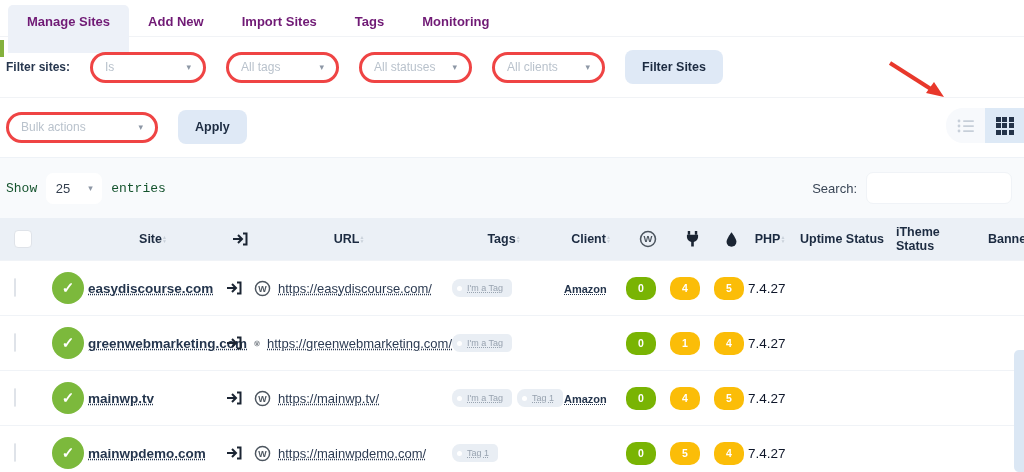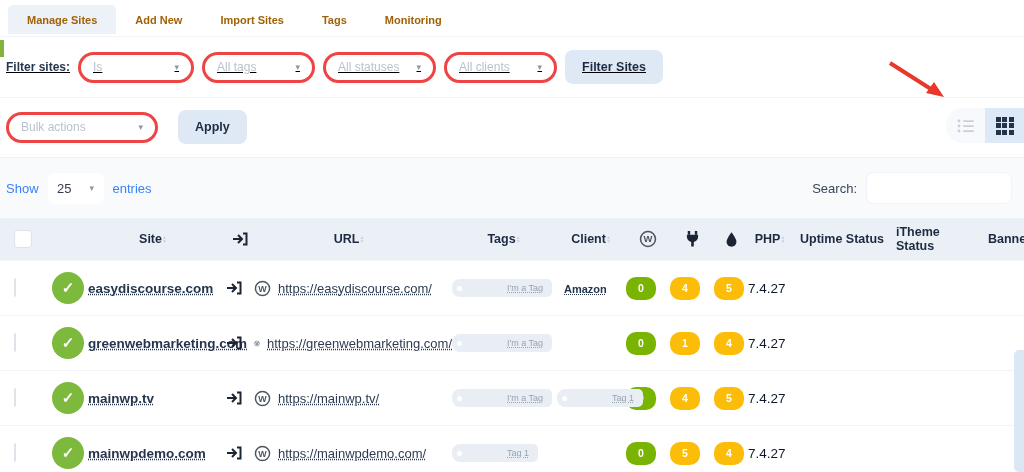--- a/index.html
+++ b/index.html
@@ -1,26 +1,26 @@
 <!DOCTYPE html>
 <html><head>
 <meta charset="utf-8">
 <style>
   * { margin:0; padding:0; box-sizing:border-box; }
   body { font-family:"Liberation Sans", sans-serif; background:#fff; }
   .page { position:relative; width:1024px; height:472px; overflow:hidden; background:#fff; }
 
   
   .tabbar { display:flex; align-items:flex-start; padding:5px 0 0 8px; height:36px; }
-  .tab { padding:9px 19px 8px; font-size:11px; font-weight:bold; color:#a16207; cursor:pointer; border-radius:5px 5px 0 0; }
+  .tab { padding:9px 19px 24px; font-size:13px; font-weight:bold; color:#701a75; cursor:pointer; border-radius:5px 5px 0 0; }
   .tab.active { background:#edf1f8; }
   .divider { border:none; border-top:1px solid #f1f3f6; height:0; }
 
   
-  .filter-row { position:relative; display:flex; align-items:center; gap:8px; padding:13px 8px 13px 6px;text-decoration:underline; }
+  .filter-row { position:relative; display:flex; align-items:center; gap:20px; padding:13px 8px 13px 6px; }
   .green-bar { position:absolute; left:0; top:3px; width:4px; height:17px; background:#84b13d; }
   .filter-label { font-size:12px; font-weight:bold; color:#26364e; white-space:nowrap; }
   .select-pill { display:flex; align-items:center; justify-content:space-between; height:31px; background:#fff;
                  border:3px solid #ef4444; border-radius:16px; padding:0 12px; font-size:12px; color:#b9c2cc; cursor:pointer; }
   .caret { font-size:9px; color:#8d97a5; margin-left:8px; }
   .btn { background:#dfe9f6; color:#1c2b41; font-size:12.5px; font-weight:bold; border:none;
          padding:10px 17px; border-radius:8px; cursor:pointer; white-space:nowrap;text-align:center; }
 
   
   .bulk-row { position:relative; display:flex; align-items:center; gap:20px; padding:12px 8px 13px 6px; }
@@ -28,21 +28,21 @@
   .toggle-btn { width:39px; height:35px; display:flex; align-items:center; justify-content:center; cursor:pointer; }
   .toggle-btn.list { background:#f7f9fc; border-radius:17px 0 0 17px; }
   .toggle-btn.grid { background:#dde9f6; }
   .grid-icon { display:grid; grid-template-columns:repeat(3,5px); grid-template-rows:repeat(3,5px); gap:1.5px; }
   .grid-icon i { background:#233349; }
   .red-arrow { position:absolute; right:58px; top:-55px; pointer-events:none; }
 
   
   .content { background:#f8fafc; border-top:1px solid #eef2f7; height:332px; }
   .entries-row { display:flex; align-items:center; padding:14px 12px 14px 6px; }
-  .entries-row .txt { font-size:13px; color:#3b82f6; }
+  .entries-row .txt { font-size:13px; color:#14532d;font-family:Liberation Mono, monospace; }
   .pagesize { display:flex; align-items:center; justify-content:center; gap:10px; background:#fff; border-radius:7px;
               width:56px; height:31px; margin:0 9px; font-size:13px; color:#333e4e; cursor:pointer; }
   .search-label { margin-left:auto; font-size:13px; color:#3a4656; }
   .search-input { width:146px; height:32px; margin-left:9px; border:1px solid #f0f3f7; border-radius:7px; background:#fff;
                   font-size:13px; padding:0 8px; color:#333; outline:none; }
 
   
   .tgrid { display:grid; grid-template-columns:40px 48px 138px 28px 198px 112px 62px 44px 44px 34px 52px 96px 92px 60px; align-items:center; }
   .thead { background:#ebf0f6; height:42px; }
   .thead .cell { font-size:12.5px; font-weight:bold; color:#1c2b41; display:flex; align-items:center; height:100%; padding-right:8px; }
@@ -53,21 +53,21 @@
   .trow { background:#fff; height:55px; border-top:1px solid #f0f3f7; }
   .status-circle { width:32px; height:32px; border-radius:50%; background:#7cb93c; color:#fff; font-size:15px; font-weight:bold;
                    display:flex; align-items:center; justify-content:center; margin-left:12px; }
   .site-link { font-size:13.5px; color:#24354d; text-decoration:underline dotted; font-weight:bold; cursor:pointer; }
   .url-wrap { display:flex; align-items:center; gap:7px; }
   .url-link { font-size:13px; color:#2c3b52; text-decoration:underline dotted; cursor:pointer; }
   .client-link { font-size:11px; color:#24354d; font-weight:bold; text-decoration:underline dotted; cursor:pointer; }
   .tags-cell { display:flex; gap:5px; align-items:center; }
   .chip { position:relative; background:#e9eef4; border-radius:8px 5px 5px 8px; padding:4px 9px 4px 15px;
           font-size:9px; color:#98a3b0; white-space:nowrap; cursor:pointer; }
-  .chip .lbl { text-decoration:underline dotted;margin-left:40px; }
+  .chip .lbl { text-decoration:underline dotted; }
   .chip-dot { position:absolute; left:5px; top:50%; margin-top:-2.5px; width:5px; height:5px; border-radius:50%; background:#fff; }
   .badge { width:30px; height:23px; border-radius:10px; color:#fff; font-size:10.5px; font-weight:bold;
            display:flex; align-items:center; justify-content:center; cursor:pointer; }
   .badge.green { background:#79b403; }
   .badge.yellow { background:#fbbd08; }
   .php-txt { font-size:13.5px; color:#0f172a; }
   .rowicon { display:flex; align-items:center; }
   .scroll-thumb { position:absolute; right:0; top:350px; width:10px; height:122px; background:#dbe7f4; border-radius:5px 0 0 5px; }
 </style>
 </head>

